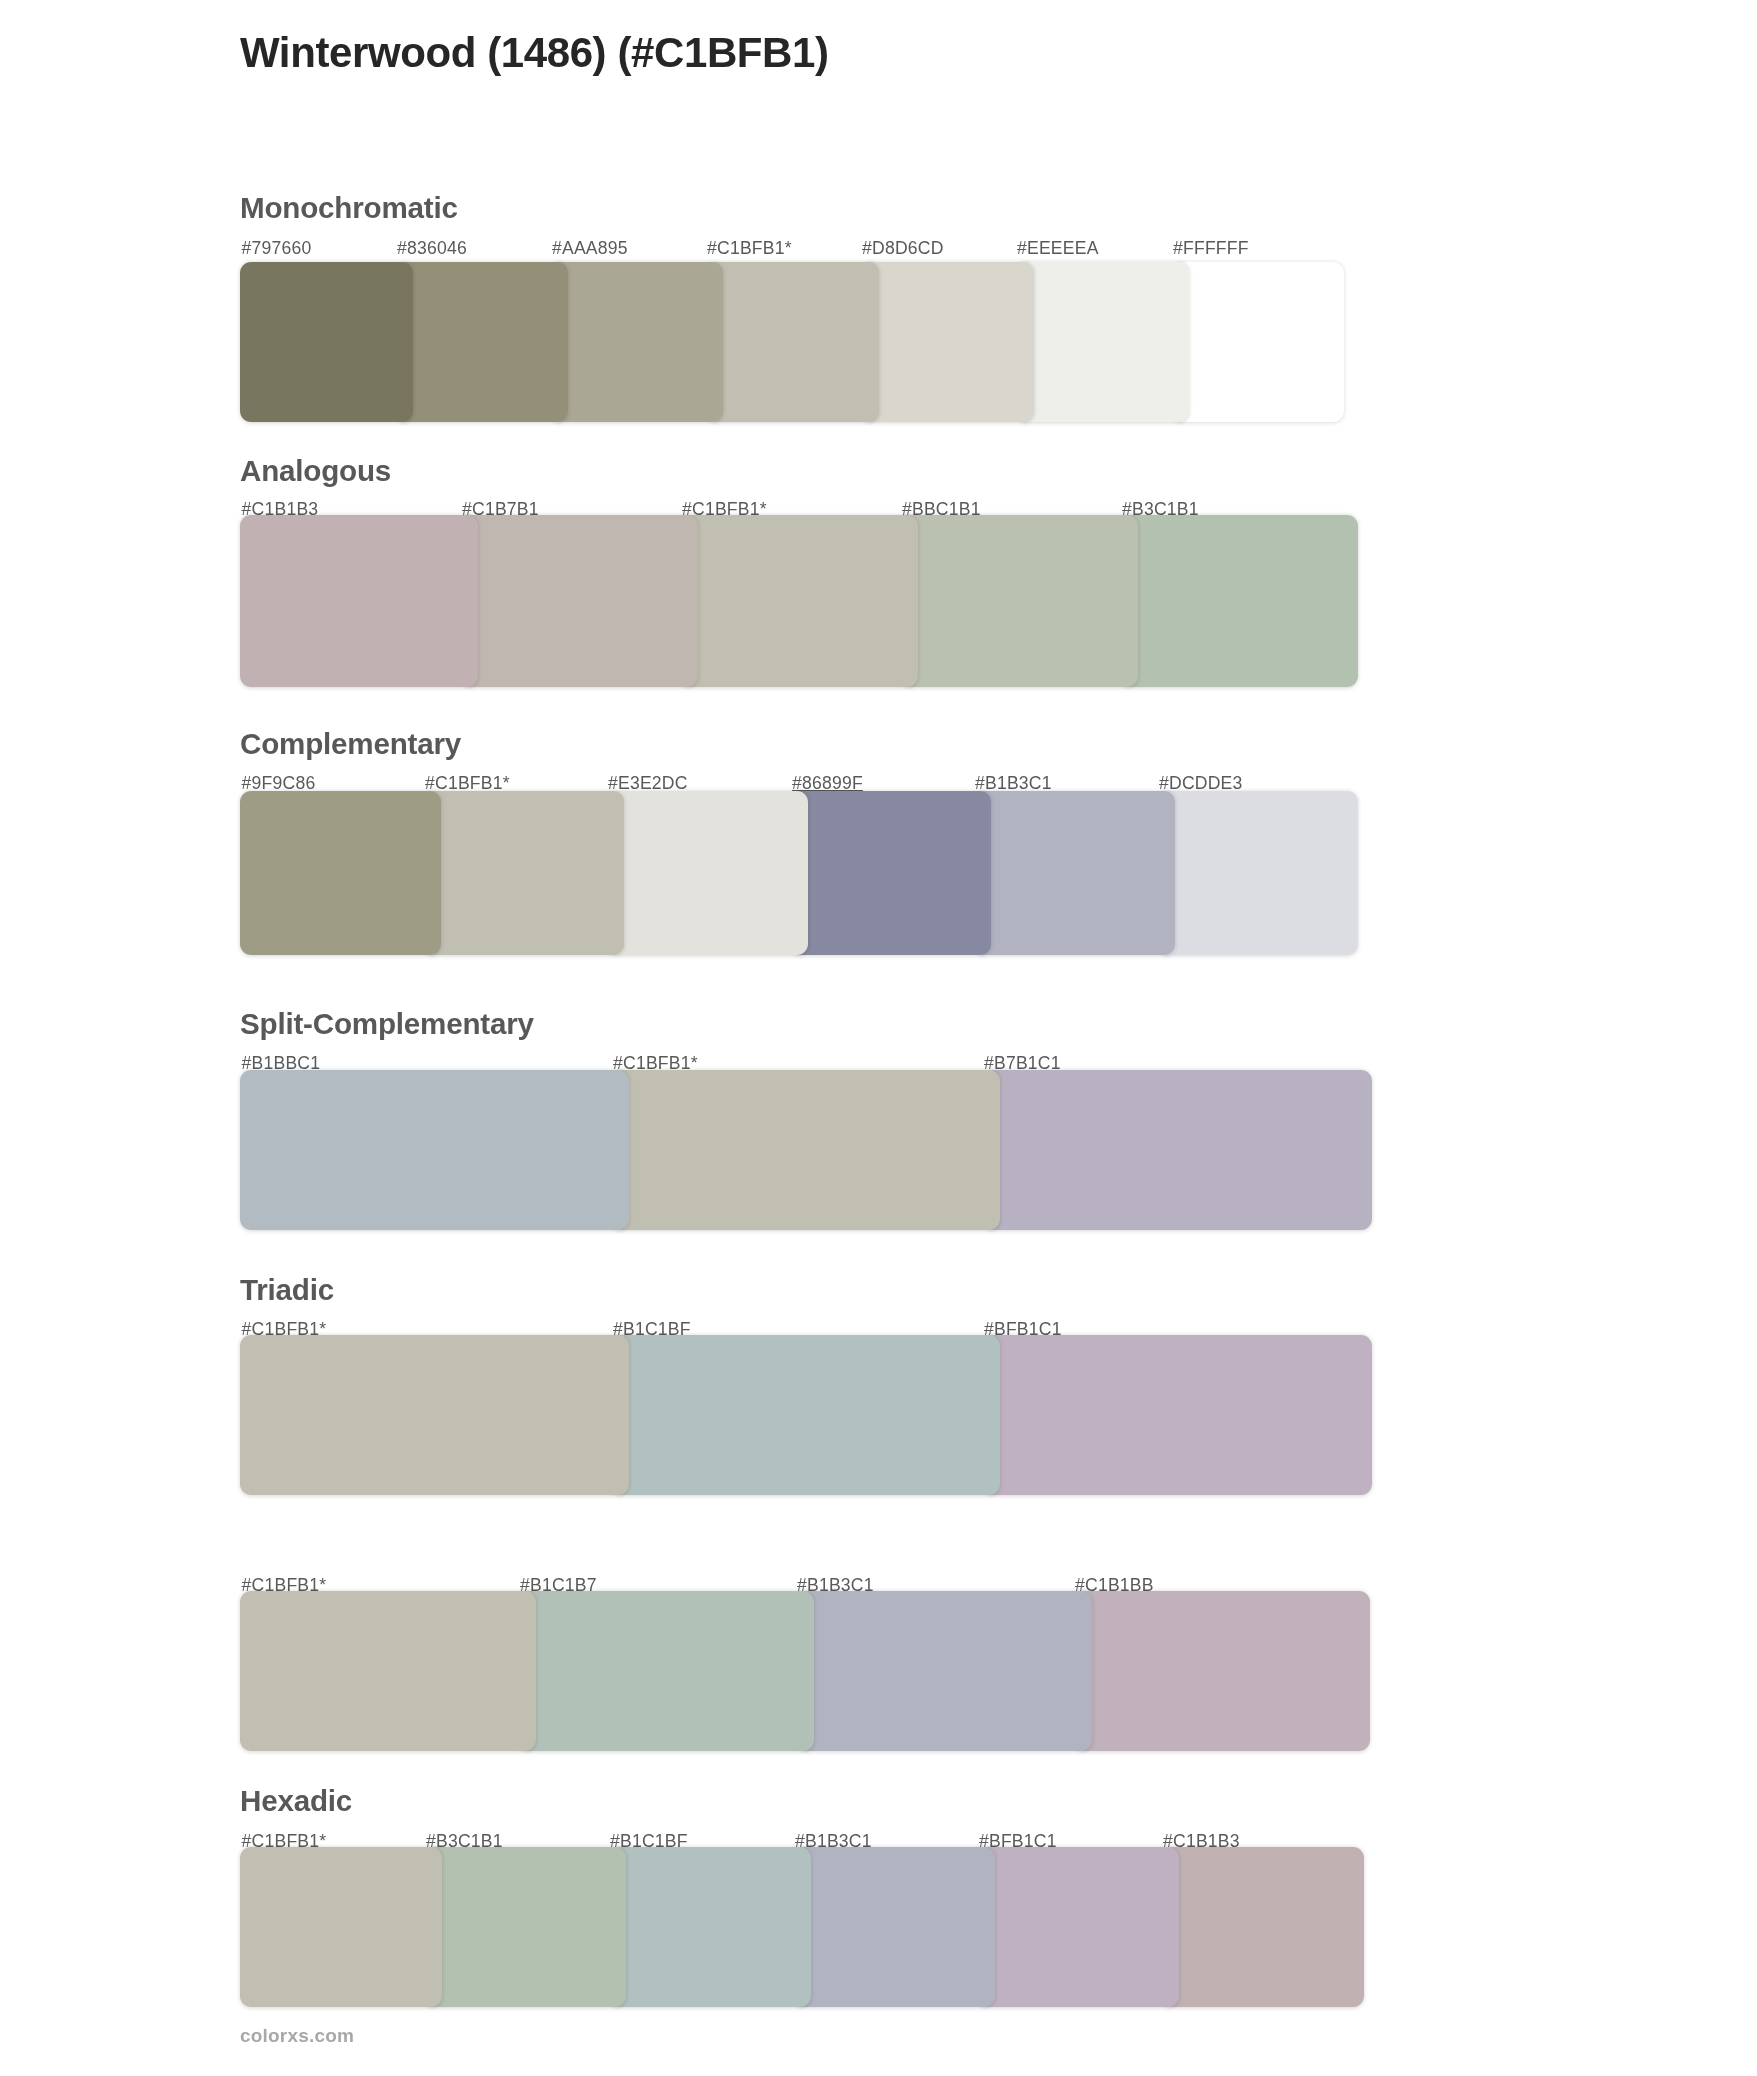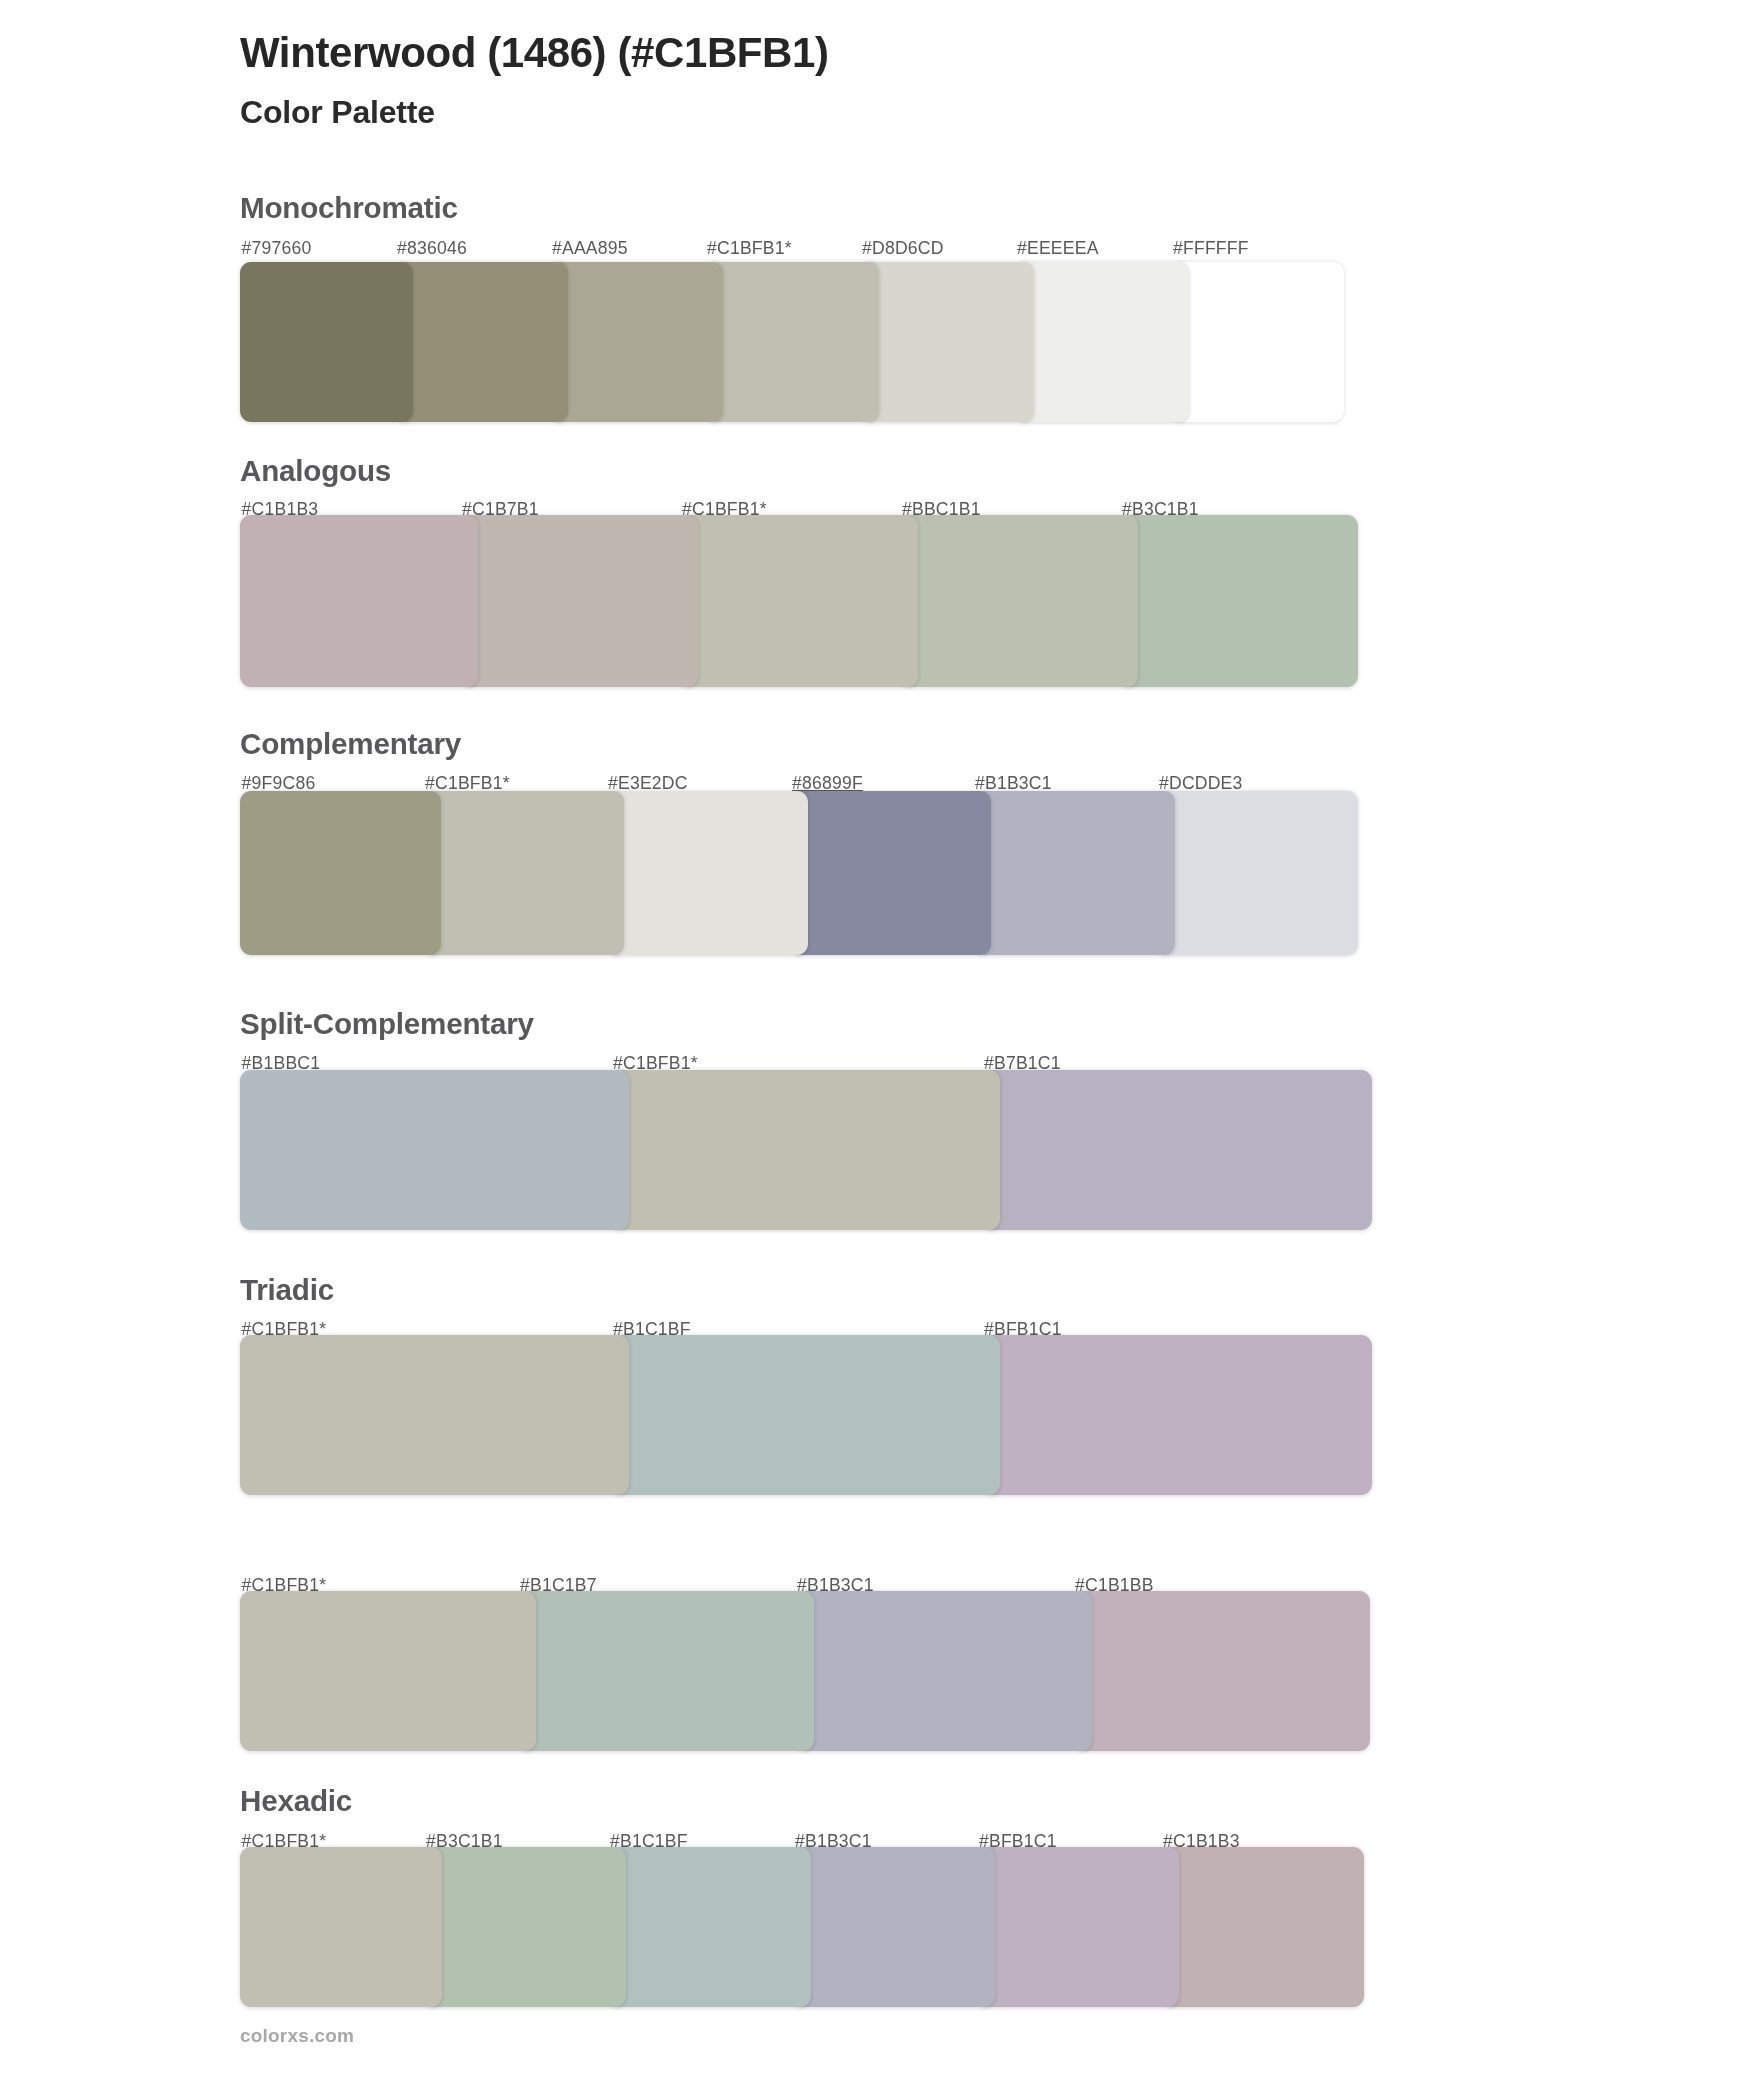--- a/index.html
+++ b/index.html
@@ -105,21 +105,20 @@
     letter-spacing: 0.2px;
   }
 </style>
 </head>
 <body>
 
 <div class="page">
 
   <div class="header">
     <h1 class="page-title">Winterwood (1486) (#C1BFB1)</h1>
-    <h2 class="page-subtitle">Color Palette</h2>
   </div>
 
   <div class="sections" id="sections-root">
       <div class="section" style="top: 192px; height: 40px;">
         <h3 class="section-title">Monochromatic</h3>
       </div>
       <div class="section" style="top: 238px; height: 25.6px;">
         <div class="swatch-label" style="left: 1.6px;">#797660</div>
         <div class="swatch-label" style="left: 157px;">#836046</div>
         <div class="swatch-label" style="left: 312px;">#AAA895</div>

